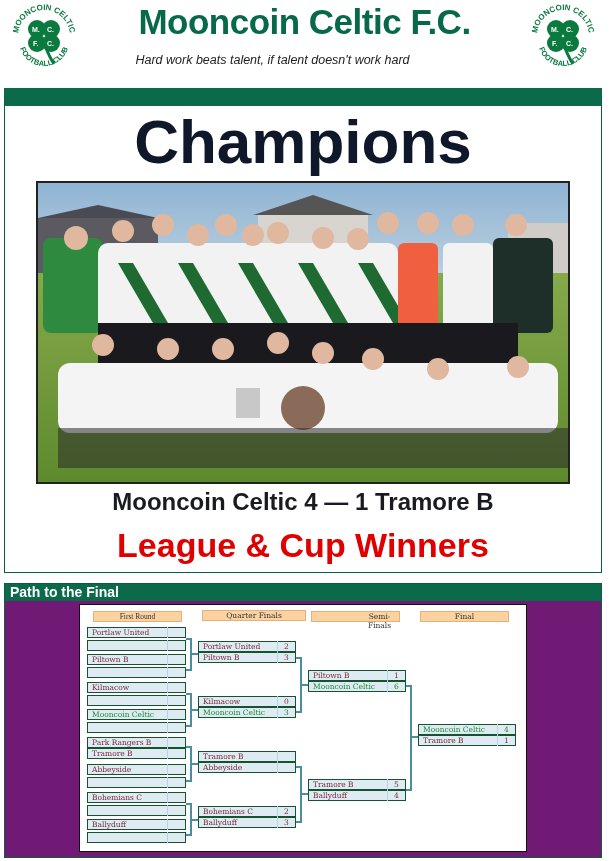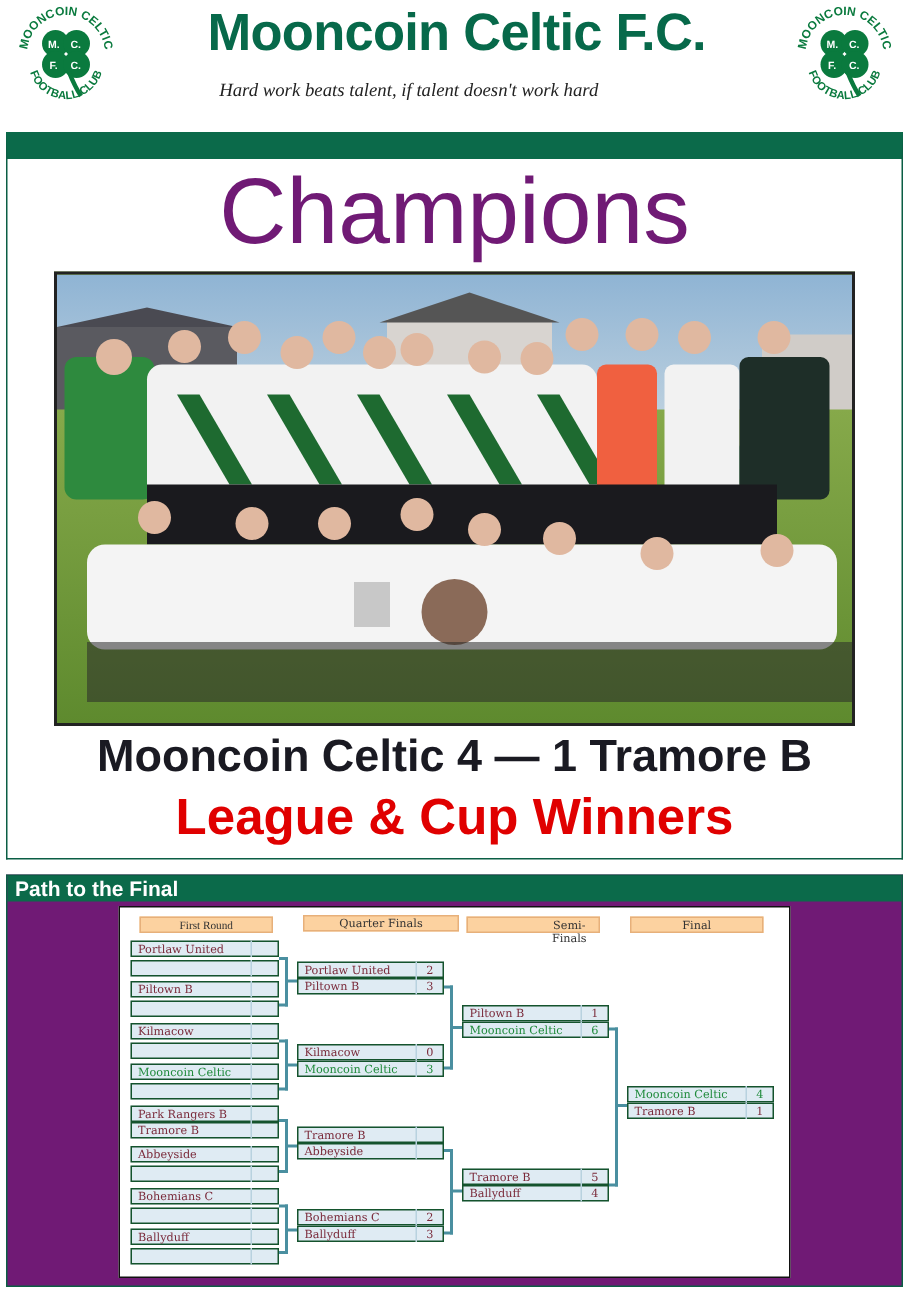--- a/index.html
+++ b/index.html
@@ -6,30 +6,30 @@
   html, body { width: 609px; height: 861px; background: #ffffff; overflow: hidden; }
   body { position: relative; font-family: "Liberation Sans", sans-serif; }
 
   .header { position: absolute; left: 0; top: 0; width: 609px; height: 86px; }
   .logo { position: absolute; top: 2px; width: 72px; height: 74px; }
   .logo.left { left: 8px; }
   .logo.right { left: 527px; }
   .club-title { position: absolute; left: 0; top: 2px; width: 609px; text-align: center;
     font-family: "Liberation Sans", sans-serif; font-weight: bold; font-size: 35px; color: #07694a; letter-spacing: -0.5px; }
   .motto { position: absolute; left: 0; top: 53px; width: 545px; text-align: center;
-    font-style: italic; font-size: 12.5px; color: #222; font-family: Liberation Serif, serif; }
+    font-style: italic; font-size: 12.5px; color: #222; }
 
   .champ-panel { position: absolute; left: 4px; top: 88px; width: 598px; height: 485px;
     border: 1px solid #0b5e44; border-top: 18px solid #0b6a4a; background: #fff; }
   .champ-title { position: absolute; left: 0; top: 0px; width: 100%; text-align: center;
-    font-weight: normal; font-size: 62px; color: #701a75; line-height: 72px; }
+    font-weight: bold; font-size: 62px; color: #0f172a; line-height: 72px; }
   .photo { position: absolute; left: 31px; top: 75px; width: 534px; height: 303px;
     border: 2px solid #222; overflow: hidden; background: #7aa04a; }
   .score-line { position: absolute; left: 0; top: 382px; width: 100%; text-align: center;
-    font-weight: bold; font-size: 30px; color: #1a1a22; }
+    font-weight: bold; font-size: 24px; color: #1a1a22; }
   .winners { position: absolute; left: 0; top: 420px; width: 100%; text-align: center;
     font-weight: bold; font-size: 34px; color: #e00000; }
 
   .path-panel { position: absolute; left: 4px; top: 583px; width: 598px; height: 275px;
     border: 1px solid #0b5e44; background: #701a75; }
   .path-header { position: absolute; left: 0; top: 0; width: 100%; height: 17px; background: #0b6a4a;
     color: #fff; font-weight: bold; font-size: 14px; line-height: 17px; padding-left: 5px; }
   .bracket { position: absolute; left: 74px; top: 20px; width: 448px; height: 248px;
     border: 1.5px solid #111; background: #fff; font-family: "DejaVu Serif", "Liberation Serif", serif; }
 

